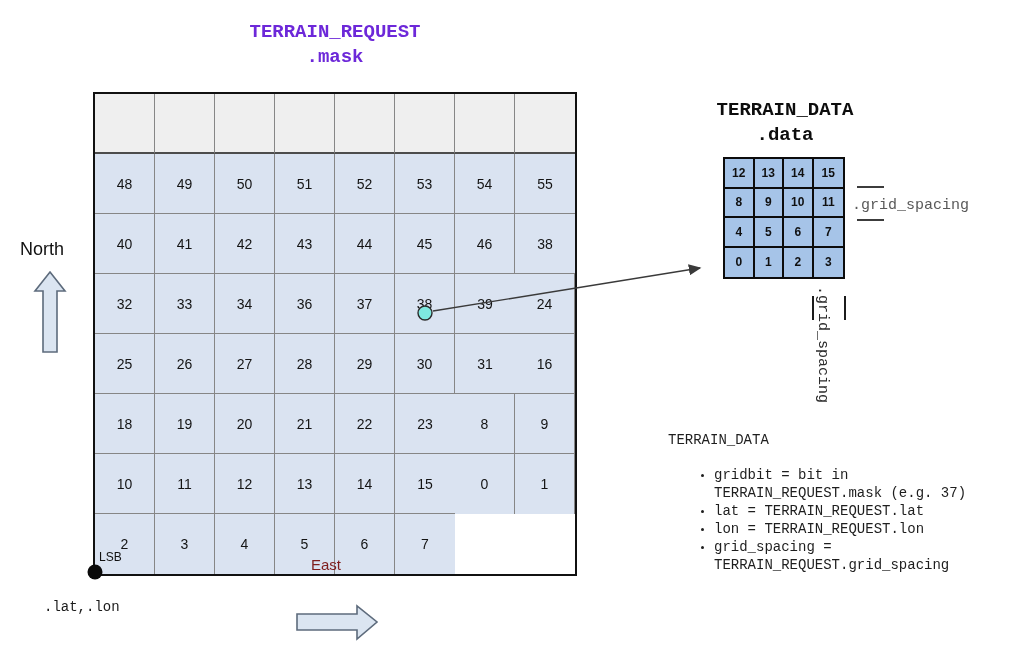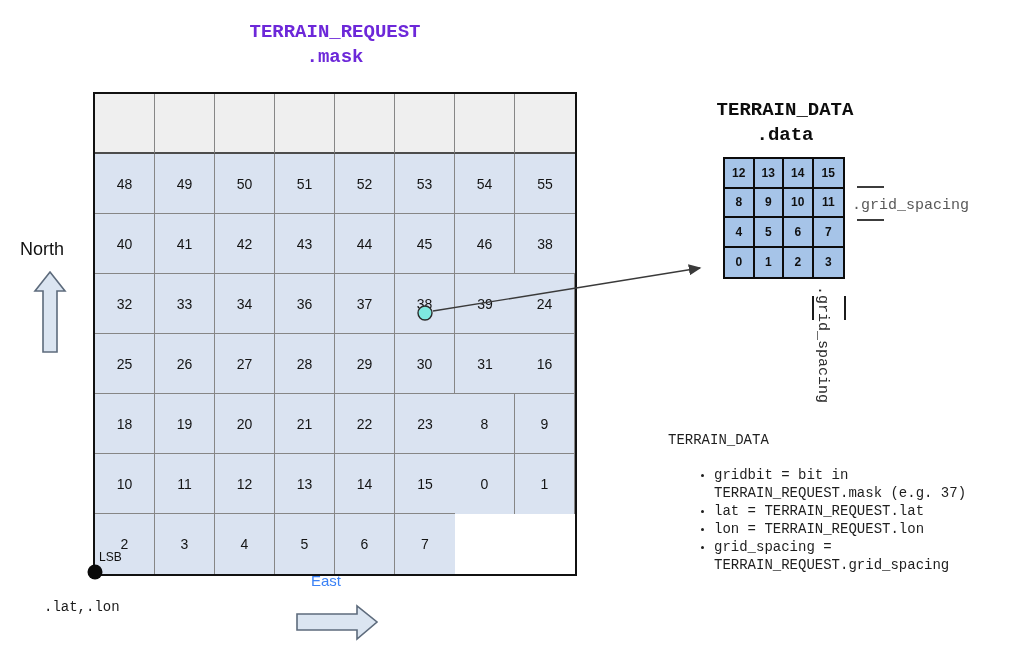--- a/index.html
+++ b/index.html
@@ -49,21 +49,21 @@
   
   .notes{position:absolute;left:666px;top:431px;width:350px;
          font-family:"Liberation Mono","DejaVu Sans Mono",monospace;
          font-size:14px;line-height:18px;color:#1e1e1e;}
   .notes .heading{margin:0 0 0 2px;}
   .notes ul{margin:17px;padding:0 0 0 31px;list-style:disc;}
   .notes li{white-space:pre-line;margin:0;}
   .notes li::marker{font-size:11px;}
 
   .compass-north{position:absolute;left:20px;top:239px;font-size:18px;color:#111;}
-  .compass-east{position:absolute;left:311px;top:572px;font-size:15px;color:#3b82f6;}
+  .compass-east{position:absolute;left:311px;top:556px;font-size:15px;color:#7f1d1d;}
 
   .overlay{position:absolute;left:0;top:0;pointer-events:none;}
 </style>
 </head>
 <body>
 
 <div id="canvas">
 
   <div class="mask-title">
     <div>TERRAIN_REQUEST</div>

